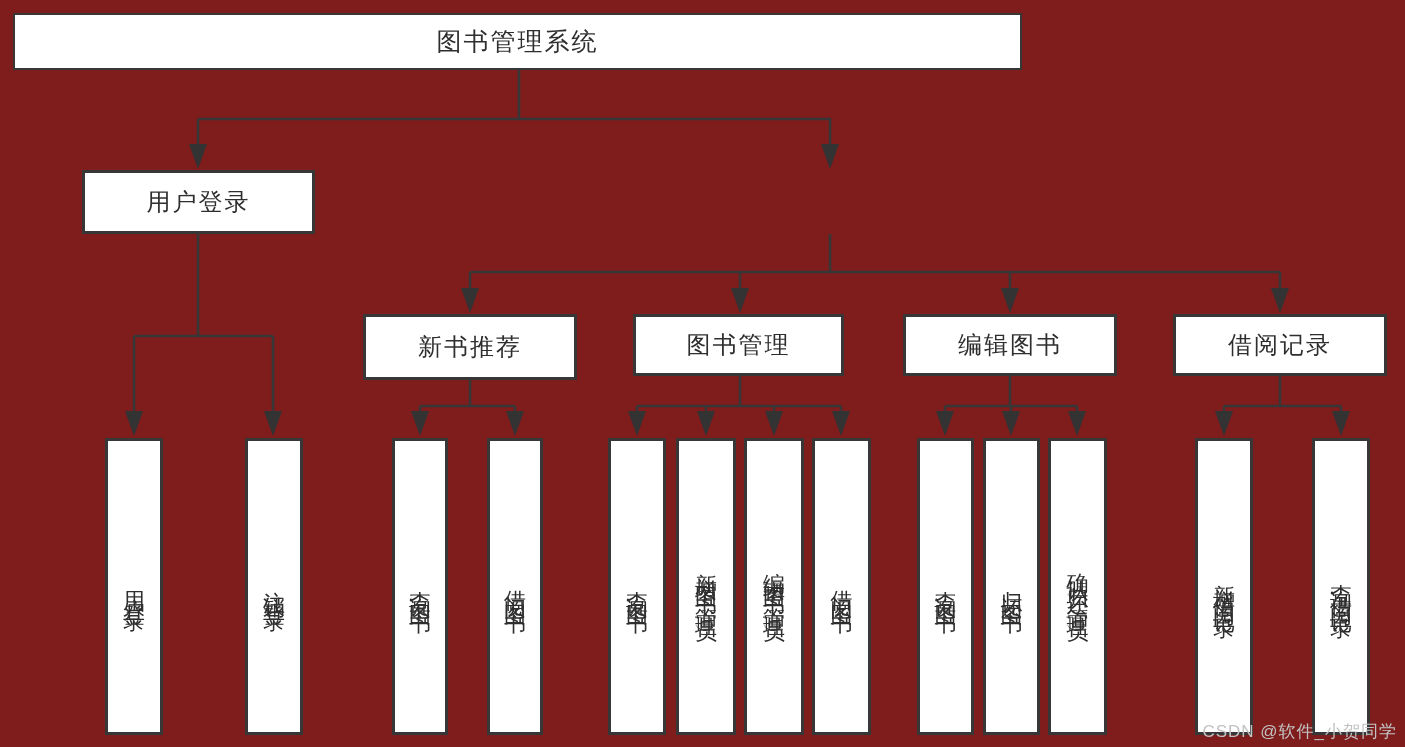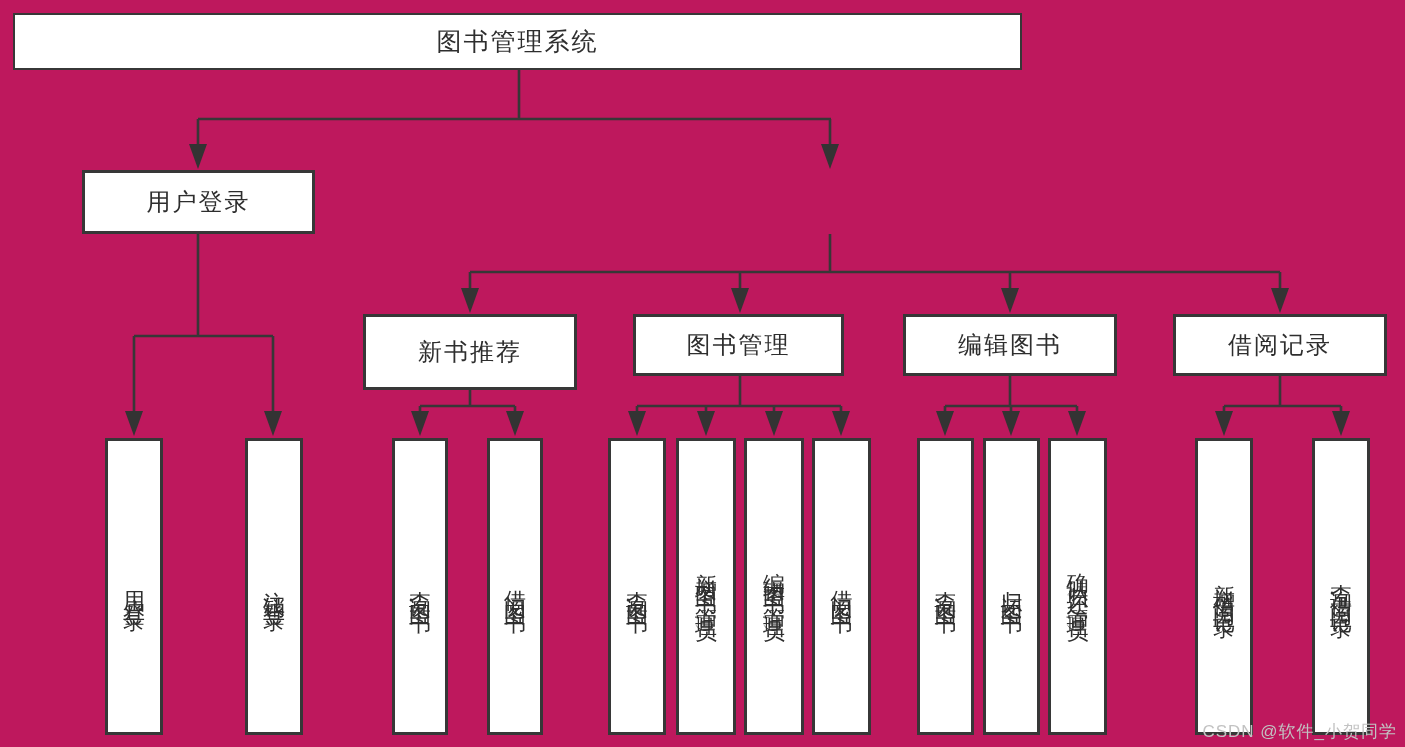--- a/index.html
+++ b/index.html
@@ -1,20 +1,20 @@
 <!DOCTYPE html>
 <html><head>
 <meta charset="utf-8">
 <style>
   html, body { margin: 0; padding: 0; background: #ffffff; }
   .stage {
     position: relative;
     width: 1405px;
     height: 747px;
-    background: #be185d;
+    background: #7f1d1d;
     overflow: hidden;
     font-family: "Liberation Sans", "DejaVu Sans", sans-serif;
   }
   svg.connectors {
     position: absolute;
     left: 0; top: 0;
     width: 1405px; height: 747px;
     z-index: 1;
   }
   svg.connectors path {
@@ -108,21 +108,21 @@
   </svg>
 
   <div class="node root" style="left:13px; top:13px; width:1009px; height:57px;">
     <span class="h-label">图书管理系统</span>
   </div>
 
   <div class="node" style="left:82px; top:170px; width:233px; height:64px;">
     <span class="h-label">用户登录</span>
   </div>
 
-  <div class="node" style="left:363px; top:314px; width:214px; height:76px;">
+  <div class="node" style="left:363px; top:314px; width:214px; height:66px;">
     <span class="h-label">新书推荐</span>
   </div>
   <div class="node" style="left:633px; top:314px; width:211px; height:62px;">
     <span class="h-label">图书管理</span>
   </div>
   <div class="node" style="left:903px; top:314px; width:214px; height:62px;">
     <span class="h-label">编辑图书</span>
   </div>
   <div class="node" style="left:1173px; top:314px; width:214px; height:62px;">
     <span class="h-label">借阅记录</span>

